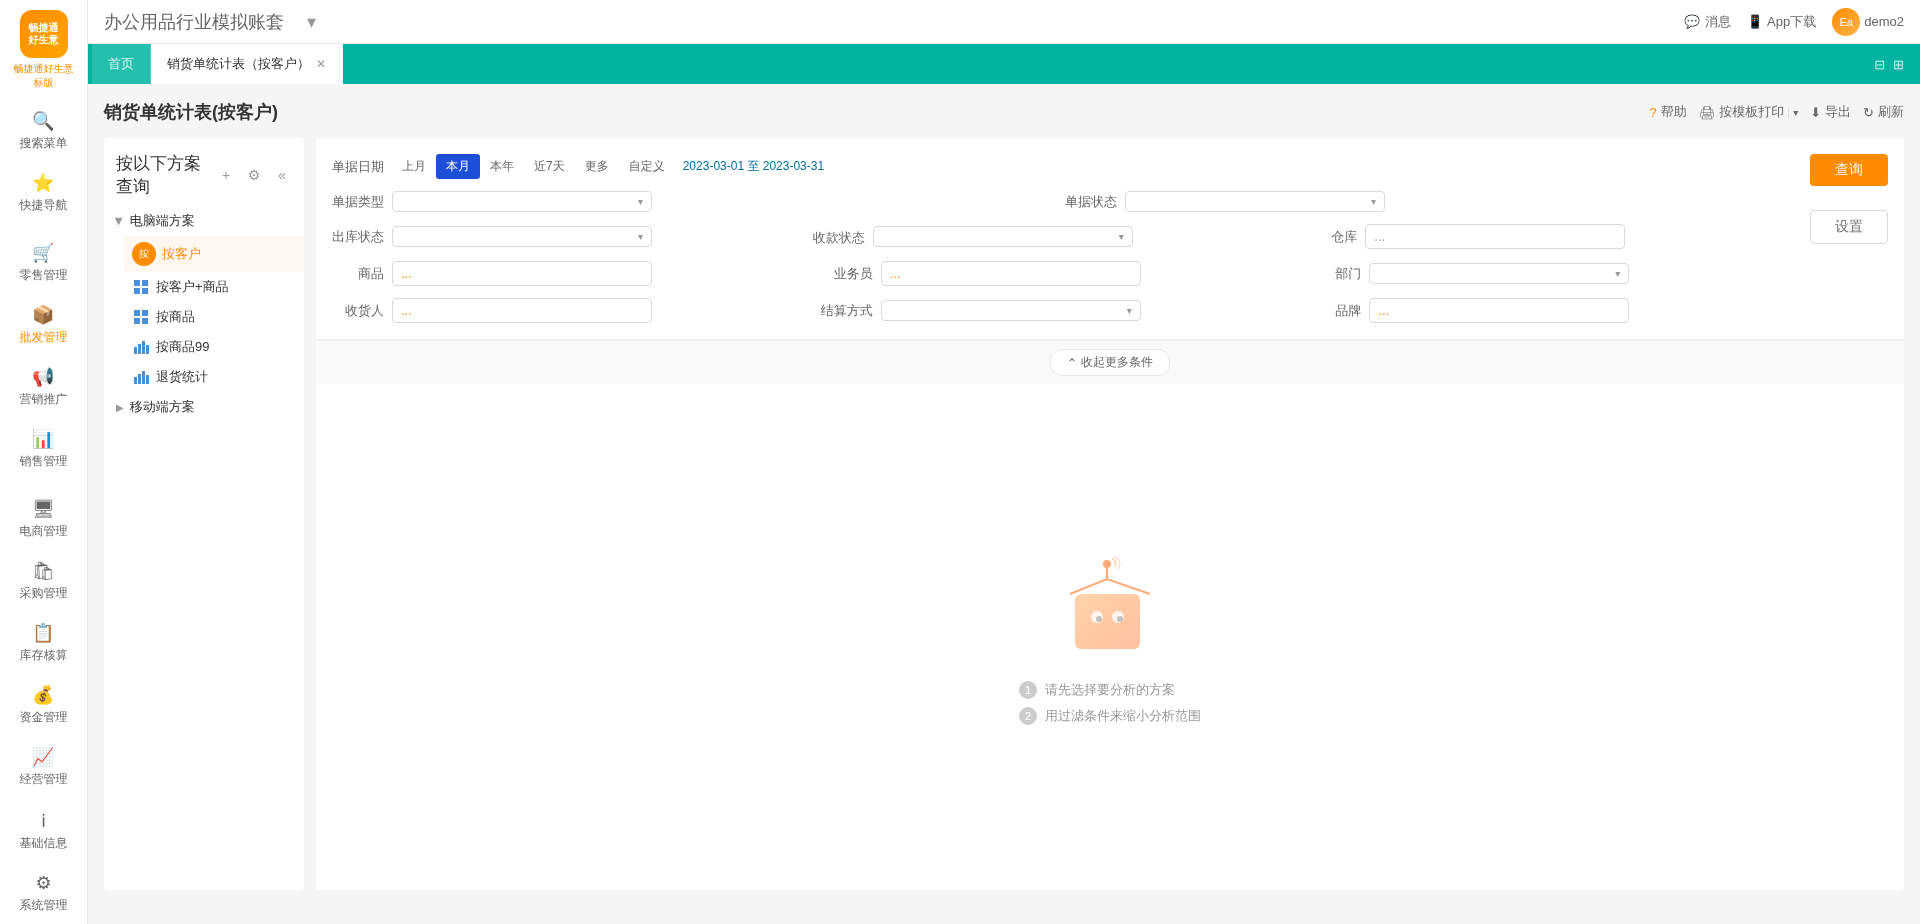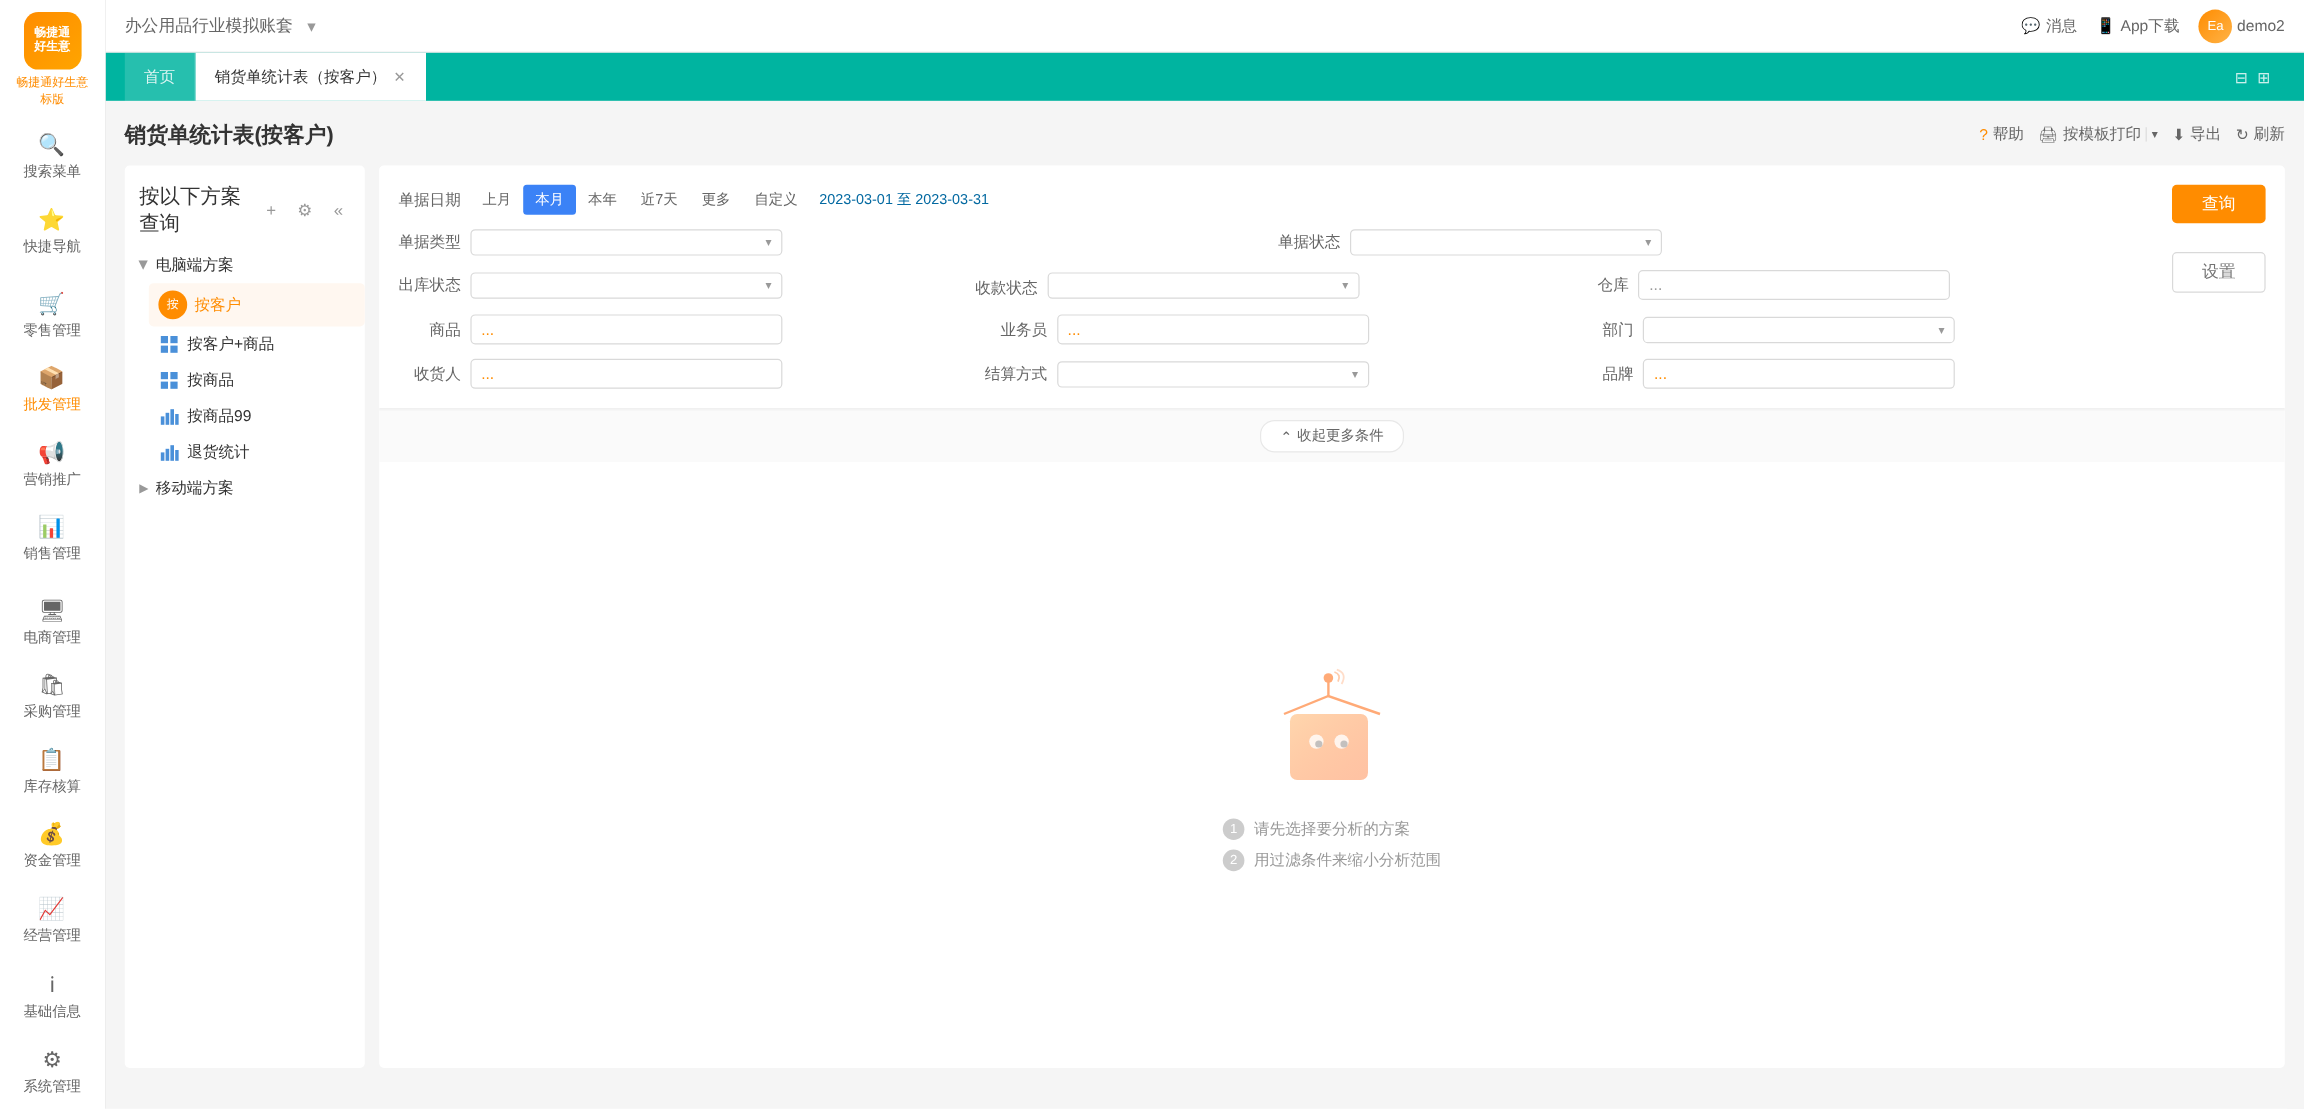--- a/index.html
+++ b/index.html
@@ -13,27 +13,27 @@
     .sidebar-nav-item { width: 100%; display: flex; flex-direction: column; align-items: center; padding: 10px 4px; cursor: pointer; color: #666; font-size: 12px; }
     .sidebar-nav-item.active { color: #ff8c00; }
     .sidebar-nav-icon { font-size: 18px; margin-bottom: 3px; }
     .sidebar-divider { width: 60%; height: 1px; background: #eee; margin: 4px 0; }
 
     
     .main { flex: 1; display: flex; flex-direction: column; overflow: hidden; }
 
     
     .top-header { height: 44px; background: white; display: flex; align-items: center; padding: 0 16px; border-bottom: 1px solid #e8e8e8; justify-content: space-between; }
-    .top-header-left { display: flex; align-items: center; gap: 12px; color: #666; font-size: 14px; }
+    .top-header-left { display: flex; align-items: center; gap: 23px; color: #666; font-size: 18px; }
     .top-header-right { display: flex; align-items: center; gap: 16px; }
     .header-action { display: flex; align-items: center; gap: 4px; color: #666; cursor: pointer; font-size: 13px; }
     .avatar { width: 28px; height: 28px; border-radius: 50%; background: linear-gradient(135deg, #ff8c00, #ffb347); display: flex; align-items: center; justify-content: center; color: white; font-size: 11px; }
 
     
-    .tab-bar { height: 40px; background: #00b4a0; display: flex; align-items: center; padding: 0 16px; gap: 0; }
+    .tab-bar { height: 40px; background: #00b4a0; display: flex; align-items: center; padding: 0 4px; gap: 0; }
     .tab-item { height: 40px; display: flex; align-items: center; padding: 0 16px; cursor: pointer; color: rgba(255,255,255,0.85); font-size: 13px; gap: 6px; border-right: 1px solid rgba(255,255,255,0.2); }
     .tab-item.active { background: white; color: #333; }
     .tab-item.home { background: rgba(255,255,255,0.15); }
     .tab-close { font-size: 12px; color: #999; cursor: pointer; }
     .tab-expand { margin-left: auto; padding: 0 12px; color: rgba(255,255,255,0.8); cursor: pointer; display: flex; align-items: center; gap: 8px; }
     .page-header { display: flex; align-items: center; justify-content: space-between; margin-bottom: 14px; }
     .page-title { font-size: 18px; font-weight: bold; color: #333; }
     .page-actions { display: flex; align-items: center; gap: 12px; }
     .action-btn { display: flex; align-items: center; gap: 4px; color: #666; cursor: pointer; font-size: 13px; }
     .action-btn-split { display: flex; align-items: center; }
@@ -64,21 +64,21 @@
     
     .right-panel { flex: 1; display: flex; flex-direction: column; gap: 0; background: white; border-radius: 4px; overflow: hidden; }
     .filter-area { background: white; padding: 16px; border-bottom: 1px solid #f0f0f0; }
     .filter-row { display: flex; align-items: center; gap: 0; margin-bottom: 12px; }
     .filter-label { width: 60px; color: #666; font-size: 13px; flex-shrink: 0; text-align: right; padding-right: 8px; }
     .filter-control { flex: 1; display: flex; align-items: center; }
 
     
     .date-filter { display: flex; align-items: center; gap: 0; }
     .date-btn { padding: 4px 10px; font-size: 12px; cursor: pointer; color: #666; border: none; background: none; }
-    .date-btn.active { background: #3b82f6; color: white; border-radius: 3px; }
+    .date-btn.active { background: #1d4ed8; color: white; border-radius: 3px; }
     .date-range { font-size: 12px; color: #0369a1; margin-left: 8px; }
 
     
     .select-control { display: flex; align-items: center; border: 1px solid #d9d9d9; border-radius: 4px; padding: 4px 8px; min-width: 180px; cursor: pointer; background: white; position: relative; }
     .select-control .select-text { flex: 1; color: #999; font-size: 13px; }
     .select-control .select-arrow { color: #999; font-size: 10px; }
 
     .wide-select { min-width: 260px; }
 
     

